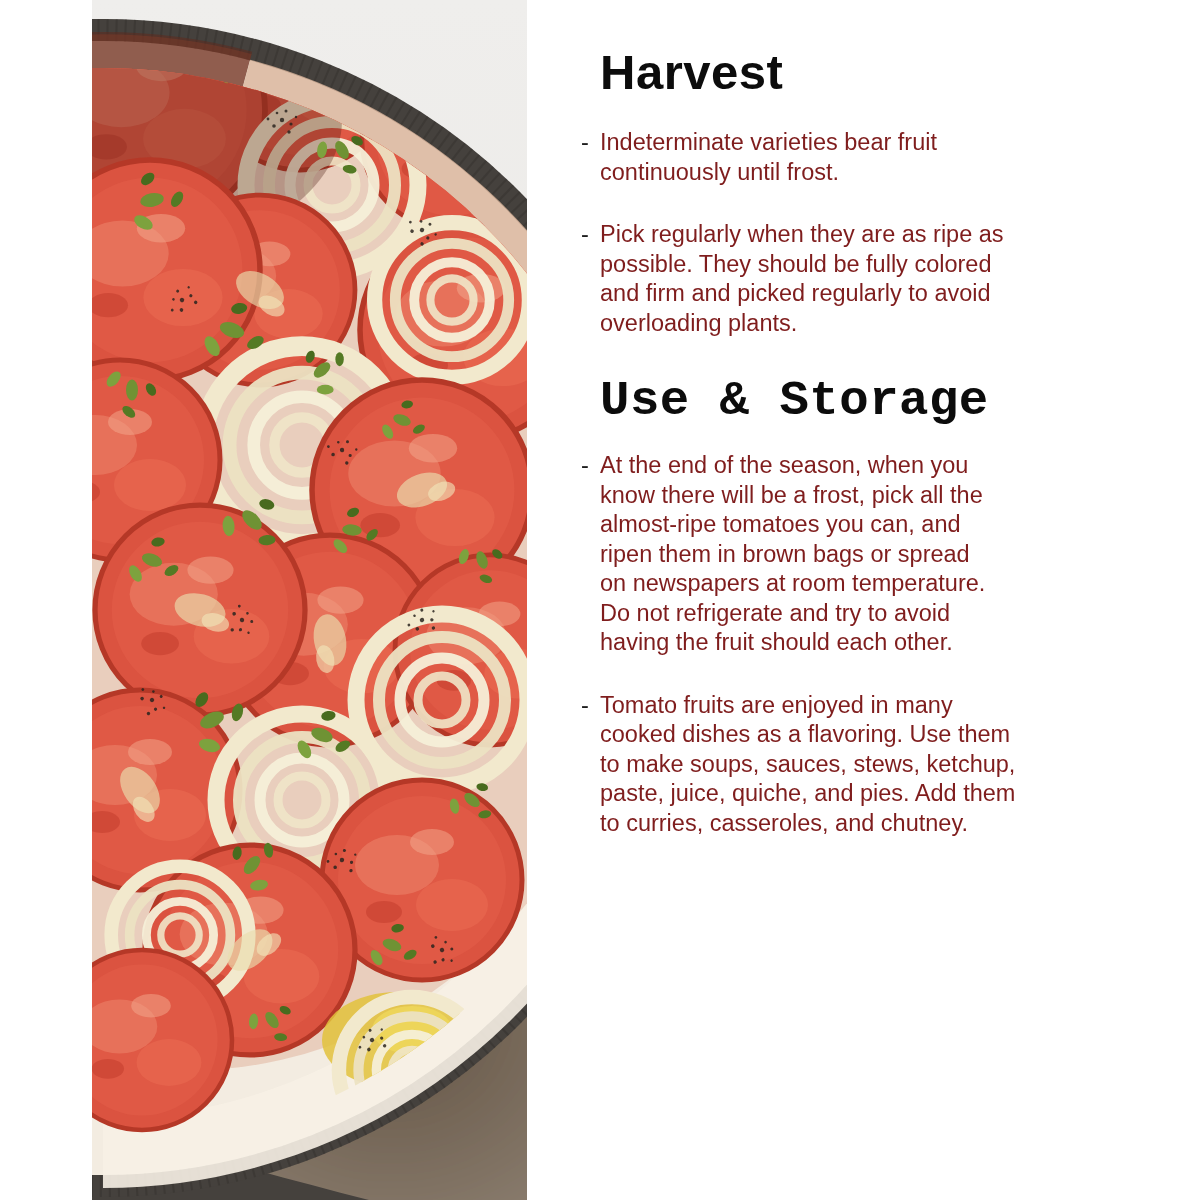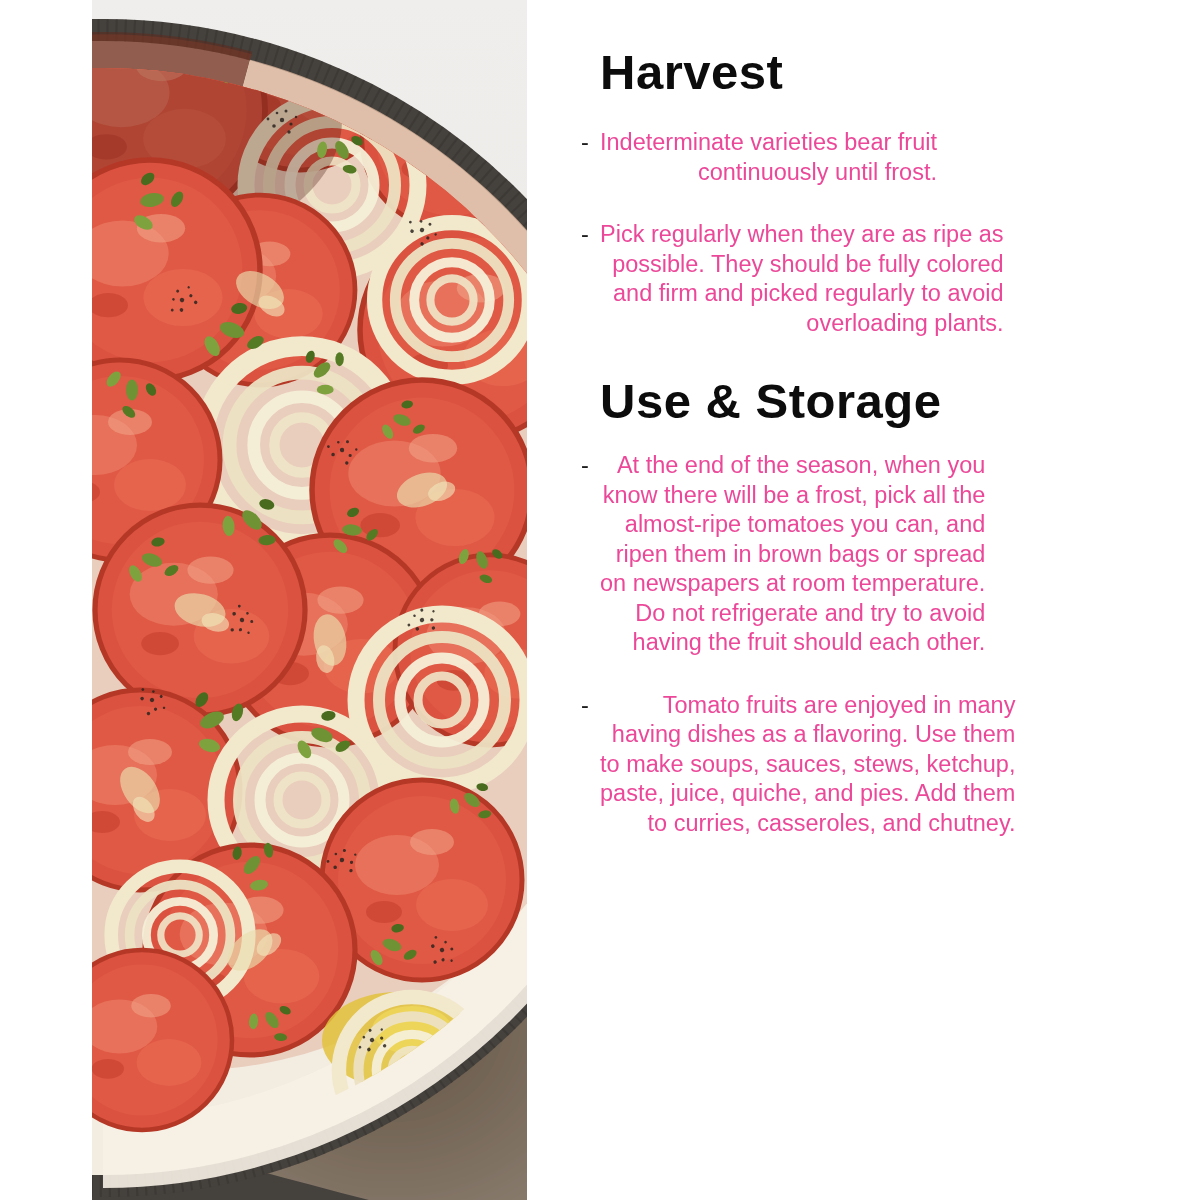--- a/index.html
+++ b/index.html
@@ -5,25 +5,25 @@
   html,body{margin:0;padding:0;background:#ffffff;}
   body{width:1200px;height:1200px;overflow:hidden;font-family:"Liberation Sans",sans-serif;}
   .page{position:relative;width:1200px;height:1200px;background:#ffffff;}
 
   .photo{position:absolute;left:92px;top:0;width:435px;height:1200px;}
   .photo svg{display:block;width:435px;height:1200px;}
 
   .content{position:absolute;left:581px;top:42px;width:560px;color:#1d1d1d;}
   .heading{font-family:"Liberation Sans",sans-serif;font-weight:800;font-size:49px;
            line-height:60px;letter-spacing:.5px;color:#0c0c0c;margin:0 0 26px 19px;}
-  .heading.second{margin-top:30px;margin-bottom:20px;}
+  .heading.second{margin-top:30px;margin-bottom:20px;font-family:Liberation Mono, monospace;}
   .bullet{display:flex;margin:0 0 33px 0;}
   .bullet:last-child{margin-bottom:0;}
   .marker{flex:none;width:19px;font-size:23.5px;line-height:29.5px;color:#1d1d1d;}
-  .btext{margin:0;font-size:23.5px;line-height:29.5px;white-space:pre-line;color:#ec4899;text-align:right;}
+  .btext{margin:0;font-size:23.5px;line-height:29.5px;white-space:pre-line;color:#7f1d1d;}
 </style>
 </head>
 <body>
 
 <div class="page">
 
   <div class="photo" role="img" aria-label="Overhead photo of a round dark-rimmed enamel dish filled with overlapping slices of red tomato and white onion rings, sprinkled with chopped green herbs, cracked black pepper, garlic dressing and a puddle of olive oil">
     <svg viewBox="0 0 435 1200">
       <defs>
         <linearGradient id="bgGrad" x1="0" y1="0" x2="0" y2="1">
@@ -194,20 +194,20 @@
 almost-ripe tomatoes you can, and
 ripen them in brown bags or spread
 on newspapers at room temperature.
 Do not refrigerate and try to avoid
 having the fruit should each other.</p>
     </div>
 
     <div class="bullet">
       <span class="marker">-</span>
       <p class="btext">Tomato fruits are enjoyed in many
-having dishes as a flavoring. Use them
+cooked dishes as a flavoring. Use them
 to make soups, sauces, stews, ketchup,
 paste, juice, quiche, and pies. Add them
 to curries, casseroles, and chutney.</p>
     </div>
 
   </div>
 </div>
 
 </body></html>

